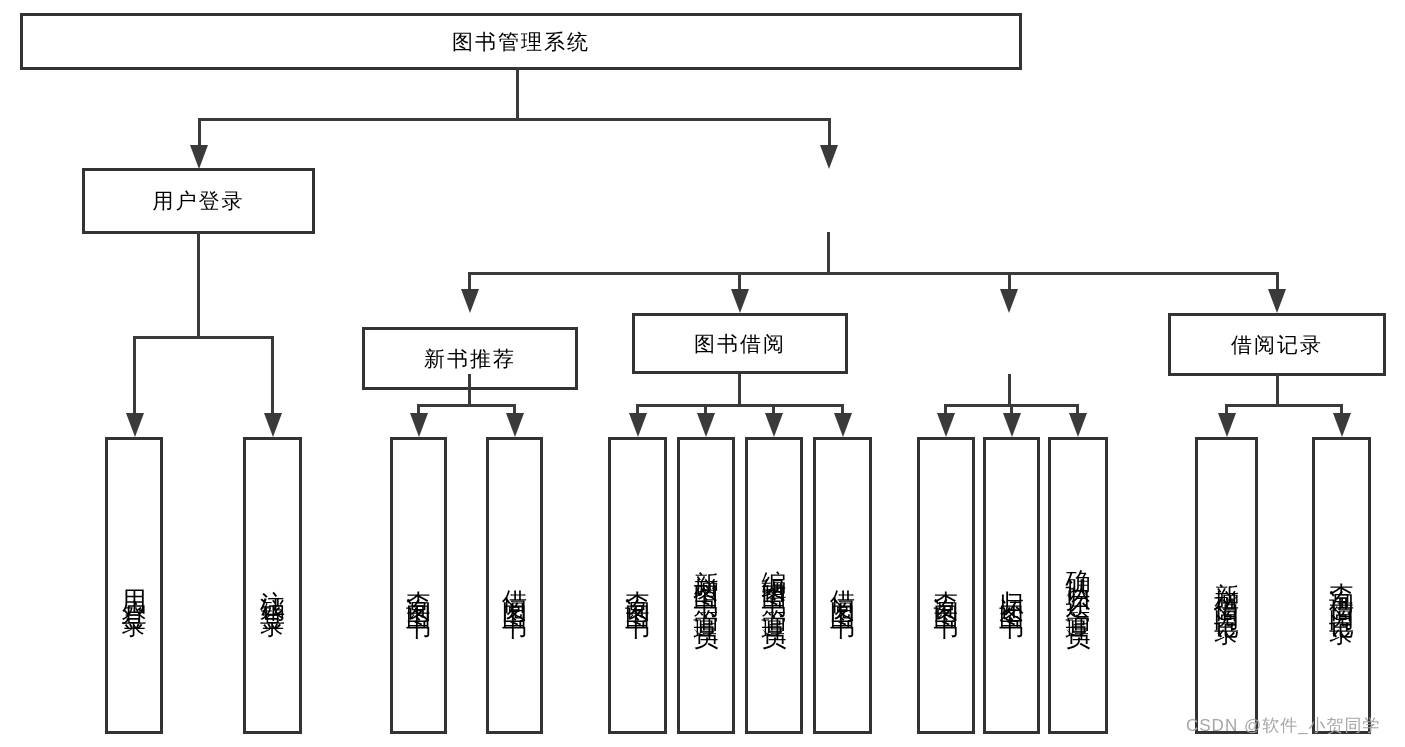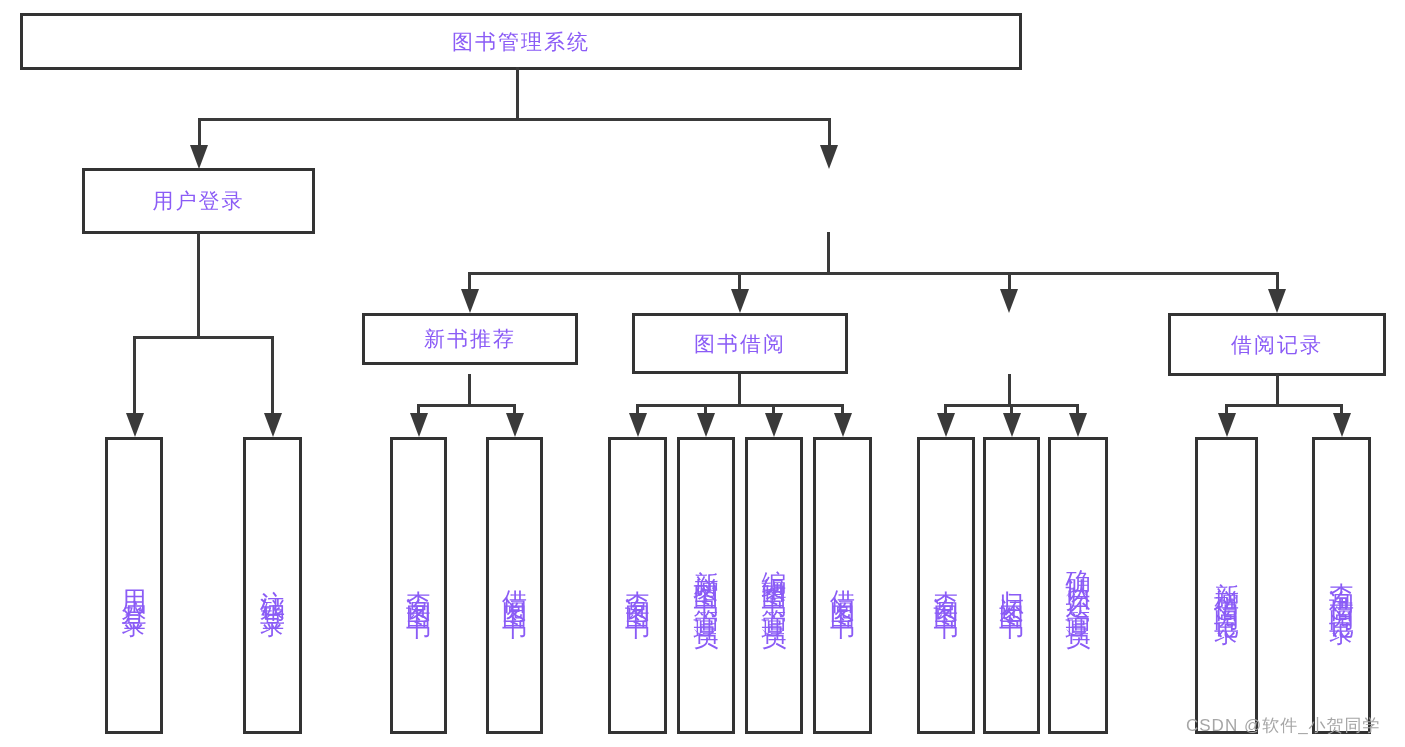--- a/index.html
+++ b/index.html
@@ -3,21 +3,21 @@
 <meta charset="utf-8">
 <style>
   html,body{margin:0;padding:0;background:#fff;}
   #canvas{
     position:relative;width:1405px;height:747px;background:#ffffff;overflow:hidden;
     font-family:"Liberation Sans","DejaVu Sans",sans-serif;color:#333333;
   }
   .bx{
     position:absolute;box-sizing:border-box;background:#ffffff;
     border:3px solid #333333;display:flex;align-items:center;justify-content:center;
-    font-size:21px;letter-spacing:2px;color:#8b5cf6;
+    font-size:21px;letter-spacing:2px;color:#000000;
   }
   .leaf{font-size:25px;}
   .leaf .vtext{
     writing-mode:vertical-rl;text-orientation:mixed;letter-spacing:8px;line-height:1;
   }
   .vl{position:absolute;width:3px;background:#3a3a3a;}
   .hl{position:absolute;height:3px;background:#3a3a3a;}
   .ar{
     position:absolute;width:0;height:0;
     border-left:9px solid transparent;border-right:9px solid transparent;
@@ -59,21 +59,21 @@
   <div class="hl" style="left:468px;top:272px;width:811px"></div>
   <div class="vl" style="left:468px;top:272px;height:18px"></div>
   <div class="ar" style="left:461px;top:289px"></div>
   <div class="vl" style="left:738px;top:272px;height:18px"></div>
   <div class="ar" style="left:731px;top:289px"></div>
   <div class="vl" style="left:1008px;top:272px;height:18px"></div>
   <div class="ar" style="left:1000px;top:289px"></div>
   <div class="vl" style="left:1276px;top:272px;height:18px"></div>
   <div class="ar" style="left:1268px;top:289px"></div>
 
-  <div class="bx" style="left:362px;top:313px;width:216px;height:52px">
+  <div class="bx" style="left:362px;top:327px;width:216px;height:63px">
     <span>新书推荐</span>
   </div>
   <div class="bx" style="left:632px;top:313px;width:216px;height:61px">
     <span>图书借阅</span>
   </div>
   <div class="bx" style="left:1168px;top:313px;width:218px;height:63px">
     <span>借阅记录</span>
   </div>
 
   <div class="vl" style="left:468px;top:374px;height:32px"></div>

